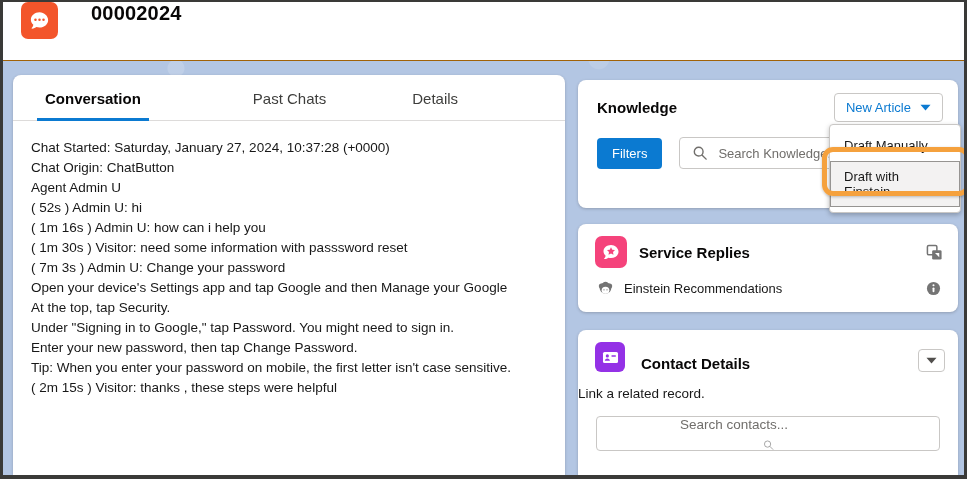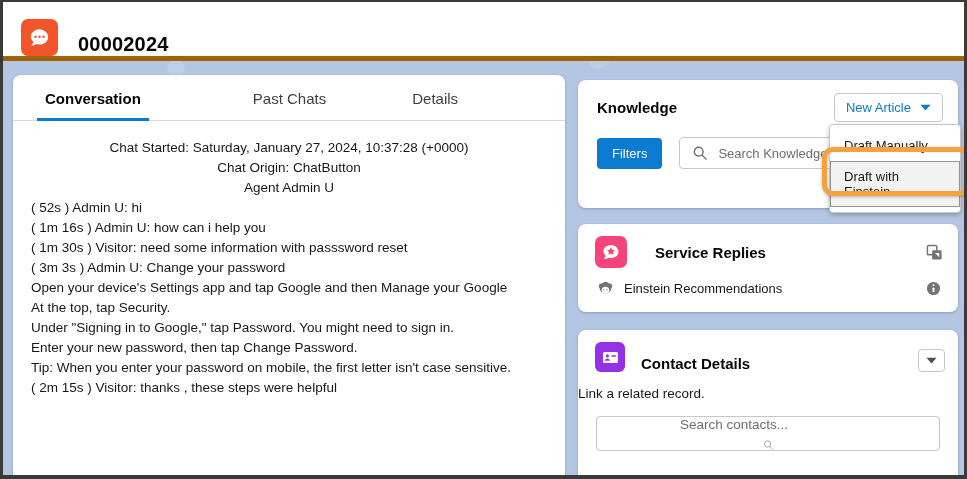--- a/index.html
+++ b/index.html
@@ -13,42 +13,42 @@
   .bg-pattern {
     position:absolute; inset:0;
     background:
       radial-gradient(circle at 18% 14%, rgba(255,255,255,.16) 0 8px, transparent 9px),
       radial-gradient(circle at 62% 12%, rgba(255,255,255,.12) 0 10px, transparent 11px),
       radial-gradient(circle at 88% 55%, rgba(255,255,255,.10) 0 12px, transparent 13px);
   }
   
   .header {
     position:absolute; left:0; top:0; right:0; height:59px;
-    background:#fff; border-bottom:5px solid #a16207;
-    display:flex; align-items:flex-end; padding-left:18px; gap:20px; z-index:2;
+    background:#fff; border-bottom:1px solid #a16207;
+    display:flex; align-items:flex-start; padding-left:18px; gap:33px; z-index:2;
   }
   .entity-icon { width:37px; height:37px; border-radius:7px; background:#f3552b;
     display:flex; align-items:center; justify-content:center; flex:0 0 auto; }
   .page-title { font-size:20px; font-weight:700; color:#080707; letter-spacing:.2px; }
 
   
   .card { background:#fff; box-shadow:0 1px 3px rgba(43,40,38,.25); }
   .left-card { position:absolute; left:10px; top:73px; width:552px; bottom:0;
     border-radius:8px 8px 0 0; }
   .tabs { display:flex; border-bottom:1px solid #dddbda; padding:0 32px; }
   .tab { position:relative; font-size:15px; color:#3e3e3c; padding:15px 8px 13px;
     cursor:pointer; }
   .tab-1 { margin-left:-8px; }
   .tab-2 { margin-left:96px; }
   .tab-3 { margin-left:70px; }
   .tab.active { font-weight:700; color:#080707; }
   .tab.active::after { content:""; position:absolute; left:0; right:0; bottom:-1px;
     height:3px; background:#0b7ad1; }
   .transcript { padding:17px 18px 0 18px; font-size:13.5px; line-height:20px; color:#181818; }
-  .chat-line.center { text-align:center; }
+  .chat-line.center { text-align:left; }
 
   
   .knowledge-card { position:absolute; left:575px; top:78px; width:380px; height:128px;
     border-radius:8px; }
   .k-head { display:flex; align-items:center; justify-content:space-between;
     padding:13px 15px 0 19px; }
   .k-title { font-size:15px; font-weight:700; color:#080707; }
   .btn-outline {
     height:29px; padding:0 11px; background:#fff; border:1px solid #c9c7c5;
     border-radius:4px; color:#0b7ad1; font-size:13px; font-family:inherit;
@@ -71,21 +71,21 @@
   .menu-item.hovered { background:#f3f2f2; box-shadow:inset 0 0 0 1px #969492; }
   .annotation { position:absolute; left:819px; top:145px; width:148px; height:49px;
     border:5px solid #f5a13d; border-radius:11px; z-index:6; pointer-events:none;
     box-shadow:0 1px 3px rgba(0,0,0,.25); }
 
   .service-card { position:absolute; left:575px; top:222px; width:380px; height:88px;
     border-radius:8px; }
   .s-head { display:flex; align-items:center; padding:12px 15px 0 17px; }
   .s-icon { width:32px; height:32px; border-radius:7px; background:#f5437b;
     display:flex; align-items:center; justify-content:center; flex:0 0 auto; }
-  .s-title { font-size:15px; font-weight:700; color:#080707; margin-left:28px; flex:1; }
+  .s-title { font-size:15px; font-weight:700; color:#080707; margin-left:12px; flex:1; }
   .s-row { display:flex; align-items:center; padding:0 17px 0 19px; margin-top:13px;justify-content:space-between; }
   .s-row-label { font-size:13px; color:#181818; margin-left:10px; flex:1; }
 
   .contact-card { position:absolute; left:575px; top:328px; width:380px; bottom:0;
     border-radius:8px 8px 0 0; }
   .c-head { display:flex; align-items:flex-end; padding:12px 13px 0 17px; }
   .c-icon { width:30px; height:30px; border-radius:6px; background:#9431e6;
     display:flex; align-items:center; justify-content:center; flex:0 0 auto; }
   .c-title { font-size:15px; font-weight:700; color:#080707; margin-left:16px; flex:1; }
   .chev-btn { width:27px; height:23px; background:#fff; border:1px solid #c9c7c5;
@@ -125,21 +125,21 @@
       <div class="tab tab-2">Past Chats</div>
       <div class="tab tab-3">Details</div>
     </div>
     <div class="transcript">
         <div class="chat-line center">Chat Started: Saturday, January 27, 2024, 10:37:28 (+0000)</div>
         <div class="chat-line center">Chat Origin: ChatButton</div>
         <div class="chat-line center">Agent Admin U</div>
         <div class="chat-line">( 52s ) Admin U: hi</div>
         <div class="chat-line">( 1m 16s ) Admin U: how can i help you</div>
         <div class="chat-line">( 1m 30s ) Visitor: need some information with passsword reset</div>
-        <div class="chat-line">( 3m 3s ) Admin U: Change your password</div>
+        <div class="chat-line">( 7m 3s ) Admin U: Change your password</div>
         <div class="chat-line">Open your device's Settings app and tap Google and then Manage your Google</div>
         <div class="chat-line">At the top, tap Security.</div>
         <div class="chat-line">Under "Signing in to Google," tap Password. You might need to sign in.</div>
         <div class="chat-line">Enter your new password, then tap Change Password.</div>
         <div class="chat-line">Tip: When you enter your password on mobile, the first letter isn't case sensitive.</div>
         <div class="chat-line">( 2m 15s ) Visitor: thanks , these steps were helpful</div>
       </div>
   </div>
 
   <div class="card knowledge-card">

